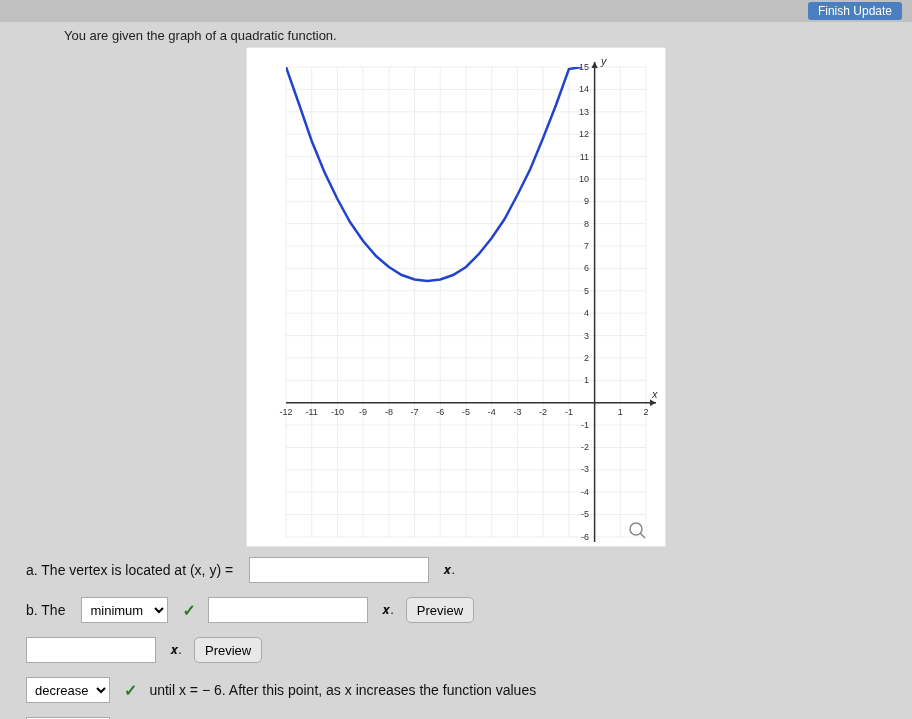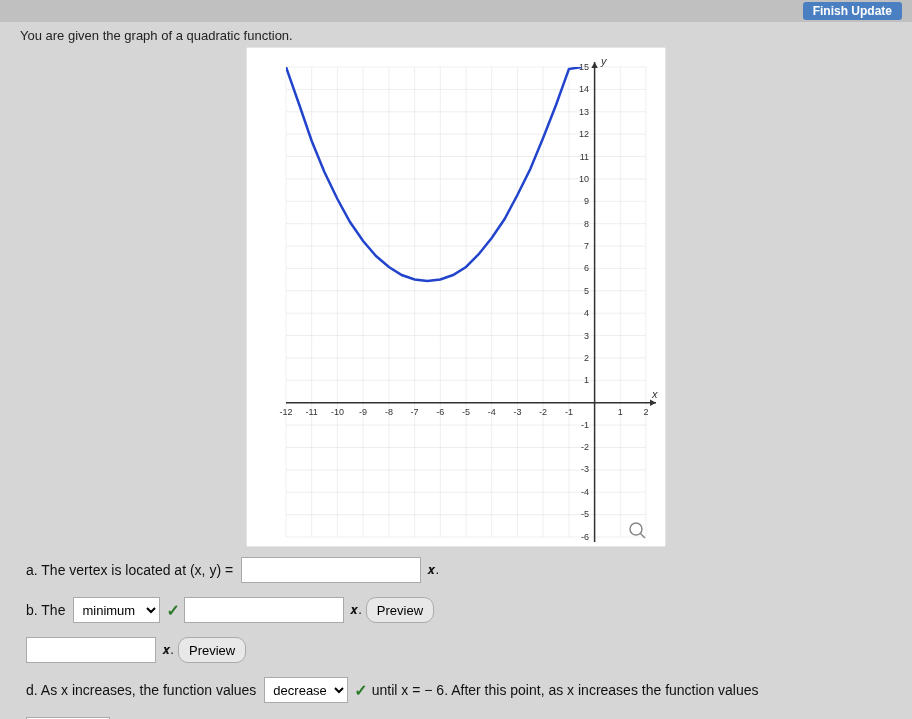--- a/index.html
+++ b/index.html
@@ -21,26 +21,26 @@
       padding: 0 10px;
     }
     .top-bar-btn {
       background: #4a7fc1;
       color: white;
       border: none;
       padding: 2px 10px;
       font-size: 12px;
       border-radius: 3px;
       cursor: pointer;
-      font-weight: bold;
     }
     .instruction-text {
       padding: 6px 20px 4px 20px;
       font-size: 13px;
       color: #222;
+      margin-left: 44px;
     }
     .main-content {
       display: flex;
       flex-direction: column;
       align-items: center;
       padding: 0 10px;
     }
     .graph-container {
       position: relative;
       margin: 0 auto 10px auto;
@@ -52,21 +52,21 @@
     }
     .questions-area {
       width: 880px;
       padding: 0 10px;
     }
     .question-row {
       display: flex;
       align-items: center;
       margin-bottom: 14px;
       flex-wrap: wrap;
-      gap: 4px;
+      gap: 12px;
     }
     .question-label {
       font-size: 14px;
       color: #111;
       margin-right: 4px;
     }
     .text-input {
       border: 1px solid #aaa;
       background: #fff;
       padding: 3px 6px;
@@ -93,21 +93,21 @@
       font-size: 13px;
       height: 26px;
       cursor: pointer;
     }
     .preview-btn {
       background: #e8e8e8;
       border: 1px solid #aaa;
       padding: 2px 10px;
       font-size: 13px;
       cursor: pointer;
-      border-radius: 10px;
+      border-radius: 5px;
       height: 26px;
     }
     .checkmark {
       color: #2a7a2a;
       font-size: 16px;
       font-weight: bold;
       margin-left: 2px;
     }
     .row-d-line2 {
       display: flex;
@@ -284,21 +284,20 @@
     </div>
 
     <div class="question-row">
       <input type="text" class="text-input text-input-narrow" value="" style="">
       <span class="unit-label">𝒙.</span>
       <button class="preview-btn">Preview</button>
     </div>
 
     <div>
       <div class="question-row">
-        <span class="question-label">d. As x increases, the function values</span>
         <select class="dropdown">
           <option>decrease</option>
           <option>increase</option>
         </select>
         <span class="checkmark">✓</span>
         <span class="question-label">until x = − 6. After this point, as x increases the function values</span>
       </div>
       <div class="row-d-line2">
         <select class="dropdown">
           <option>increase</option>

